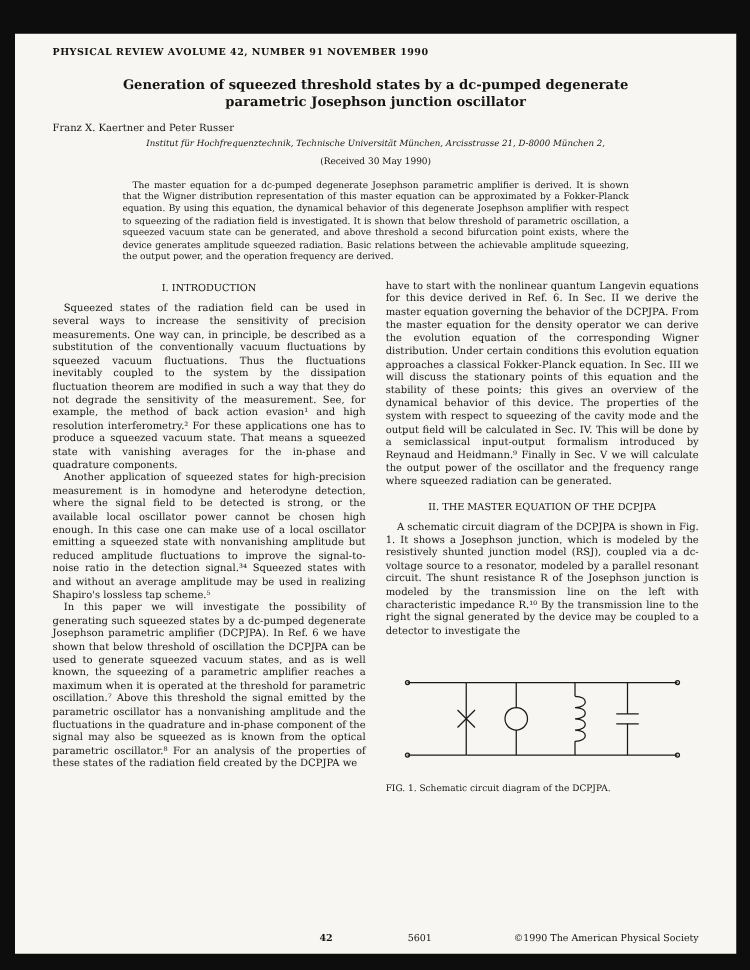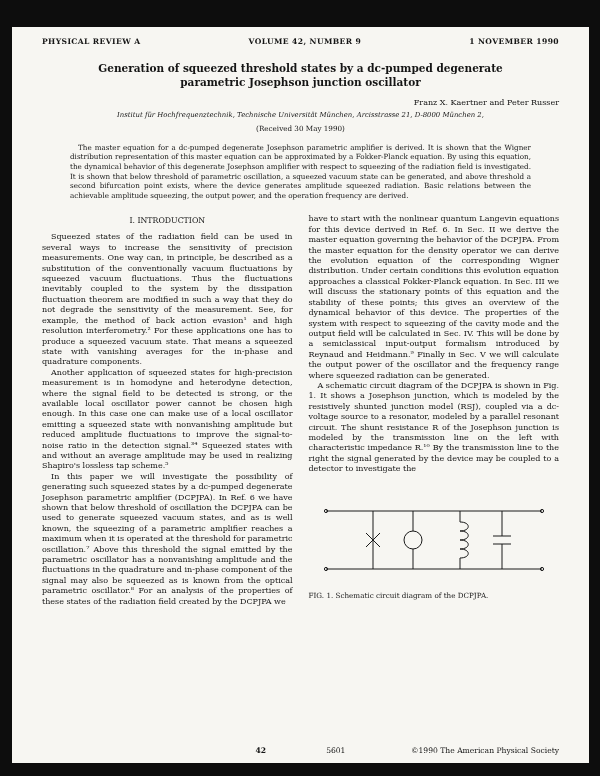--- a/index.html
+++ b/index.html
@@ -8,31 +8,31 @@
     box-sizing:border-box; padding:27px 11px 13px 12px;
     position:relative; overflow:hidden;
   }
   .page {
     background:#f7f6f2; width:100%; height:100%;
     box-sizing:border-box; padding:10px 30px 8px 30px;
     display:flex; flex-direction:column; overflow:hidden;
     font-family:"DejaVu Serif", serif; color:#151515;
   }
   .runhead {
-    display:flex; justify-content:space-between; align-items:baseline;
+    display:flex; align-items:baseline;
     font-size:7.6px; font-weight:bold; letter-spacing:0.4px;
   }
   .title { margin:16px 30px 0; font-size:10.5px; font-weight:bold; text-align:center; line-height:1.3; }
   .tline { display:block; }
-  .authors { margin-top:9px; text-align:right; font-size:8px; }
+  .authors { margin-top:9px; text-align:left; font-size:8px; }
   .affil { margin-top:4px; text-align:center; font-style:italic; font-size:6.9px; line-height:1.35; }
   .aline { display:block; }
   .received { margin-top:3px; text-align:center; font-size:7.2px; }
   .abstract {
-    margin:10px 28px 0; font-size:7.2px; line-height:1.34;
+    margin:10px 56px 0; font-size:7.2px; line-height:1.34;
     text-align:justify; text-indent:8px;
   }
   .cols { display:flex; gap:16px; margin-top:14px; }
   .col { flex:1; min-width:0; }
   .sechead { margin:2px 0 7px; font-size:7.8px; font-weight:normal; text-align:center; }
   .sechead.second { margin-top:10px; }
   .body {
     margin:0; font-size:8px; line-height:10.4px;
     text-align:justify; text-indent:9px;
   }
@@ -76,20 +76,21 @@
 
       <div class="col">
         <h2 class="sechead">I. INTRODUCTION</h2>
         <p class="body">Squeezed states of the radiation field can be used in several ways to increase the sensitivity of precision measurements. One way can, in principle, be described as a substitution of the conventionally vacuum fluctuations by squeezed vacuum fluctuations. Thus the fluctuations inevitably coupled to the system by the dissipation fluctuation theorem are modified in such a way that they do not degrade the sensitivity of the measurement. See, for example, the method of back action evasion¹ and high resolution interferometry.² For these applications one has to produce a squeezed vacuum state. That means a squeezed state with vanishing averages for the in-phase and quadrature components.</p>
         <p class="body">Another application of squeezed states for high-precision measurement is in homodyne and heterodyne detection, where the signal field to be detected is strong, or the available local oscillator power cannot be chosen high enough. In this case one can make use of a local oscillator emitting a squeezed state with nonvanishing amplitude but reduced amplitude fluctuations to improve the signal-to-noise ratio in the detection signal.³⁴ Squeezed states with and without an average amplitude may be used in realizing Shapiro's lossless tap scheme.⁵</p>
         <p class="body">In this paper we will investigate the possibility of generating such squeezed states by a dc-pumped degenerate Josephson parametric amplifier (DCPJPA). In Ref. 6 we have shown that below threshold of oscillation the DCPJPA can be used to generate squeezed vacuum states, and as is well known, the squeezing of a parametric amplifier reaches a maximum when it is operated at the threshold for parametric oscillation.⁷ Above this threshold the signal emitted by the parametric oscillator has a nonvanishing amplitude and the fluctuations in the quadrature and in-phase component of the signal may also be squeezed as is known from the optical parametric oscillator.⁸ For an analysis of the properties of these states of the radiation field created by the DCPJPA we</p>
       </div>
 
       <div class="col">
         <p class="body noindent">have to start with the nonlinear quantum Langevin equations for this device derived in Ref. 6. In Sec. II we derive the master equation governing the behavior of the DCPJPA. From the master equation for the density operator we can derive the evolution equation of the corresponding Wigner distribution. Under certain conditions this evolution equation approaches a classical Fokker-Planck equation. In Sec. III we will discuss the stationary points of this equation and the stability of these points; this gives an overview of the dynamical behavior of this device. The properties of the system with respect to squeezing of the cavity mode and the output field will be calculated in Sec. IV. This will be done by a semiclassical input-output formalism introduced by Reynaud and Heidmann.⁹ Finally in Sec. V we will calculate the output power of the oscillator and the frequency range where squeezed radiation can be generated.</p>
+        <h2 class="sechead second">II. THE MASTER EQUATION OF THE DCPJPA</h2>
         <p class="body">A schematic circuit diagram of the DCPJPA is shown in Fig. 1. It shows a Josephson junction, which is modeled by the resistively shunted junction model (RSJ), coupled via a dc-voltage source to a resonator, modeled by a parallel resonant circuit. The shunt resistance R of the Josephson junction is modeled by the transmission line on the left with characteristic impedance R.¹⁰ By the transmission line to the right the signal generated by the device may be coupled to a detector to investigate the</p>
 
         <figure class="fig">
           <svg width="232" height="94" viewBox="0 0 232 94">
             <g stroke="#1a1a1a" stroke-width="1" fill="none">
 
               <g>
                 <line x1="8" y1="22" x2="55" y2="22"></line>
                 <line x1="8" y1="80" x2="55" y2="80"></line>
                 <circle cx="8" cy="22" r="1.6"></circle>

